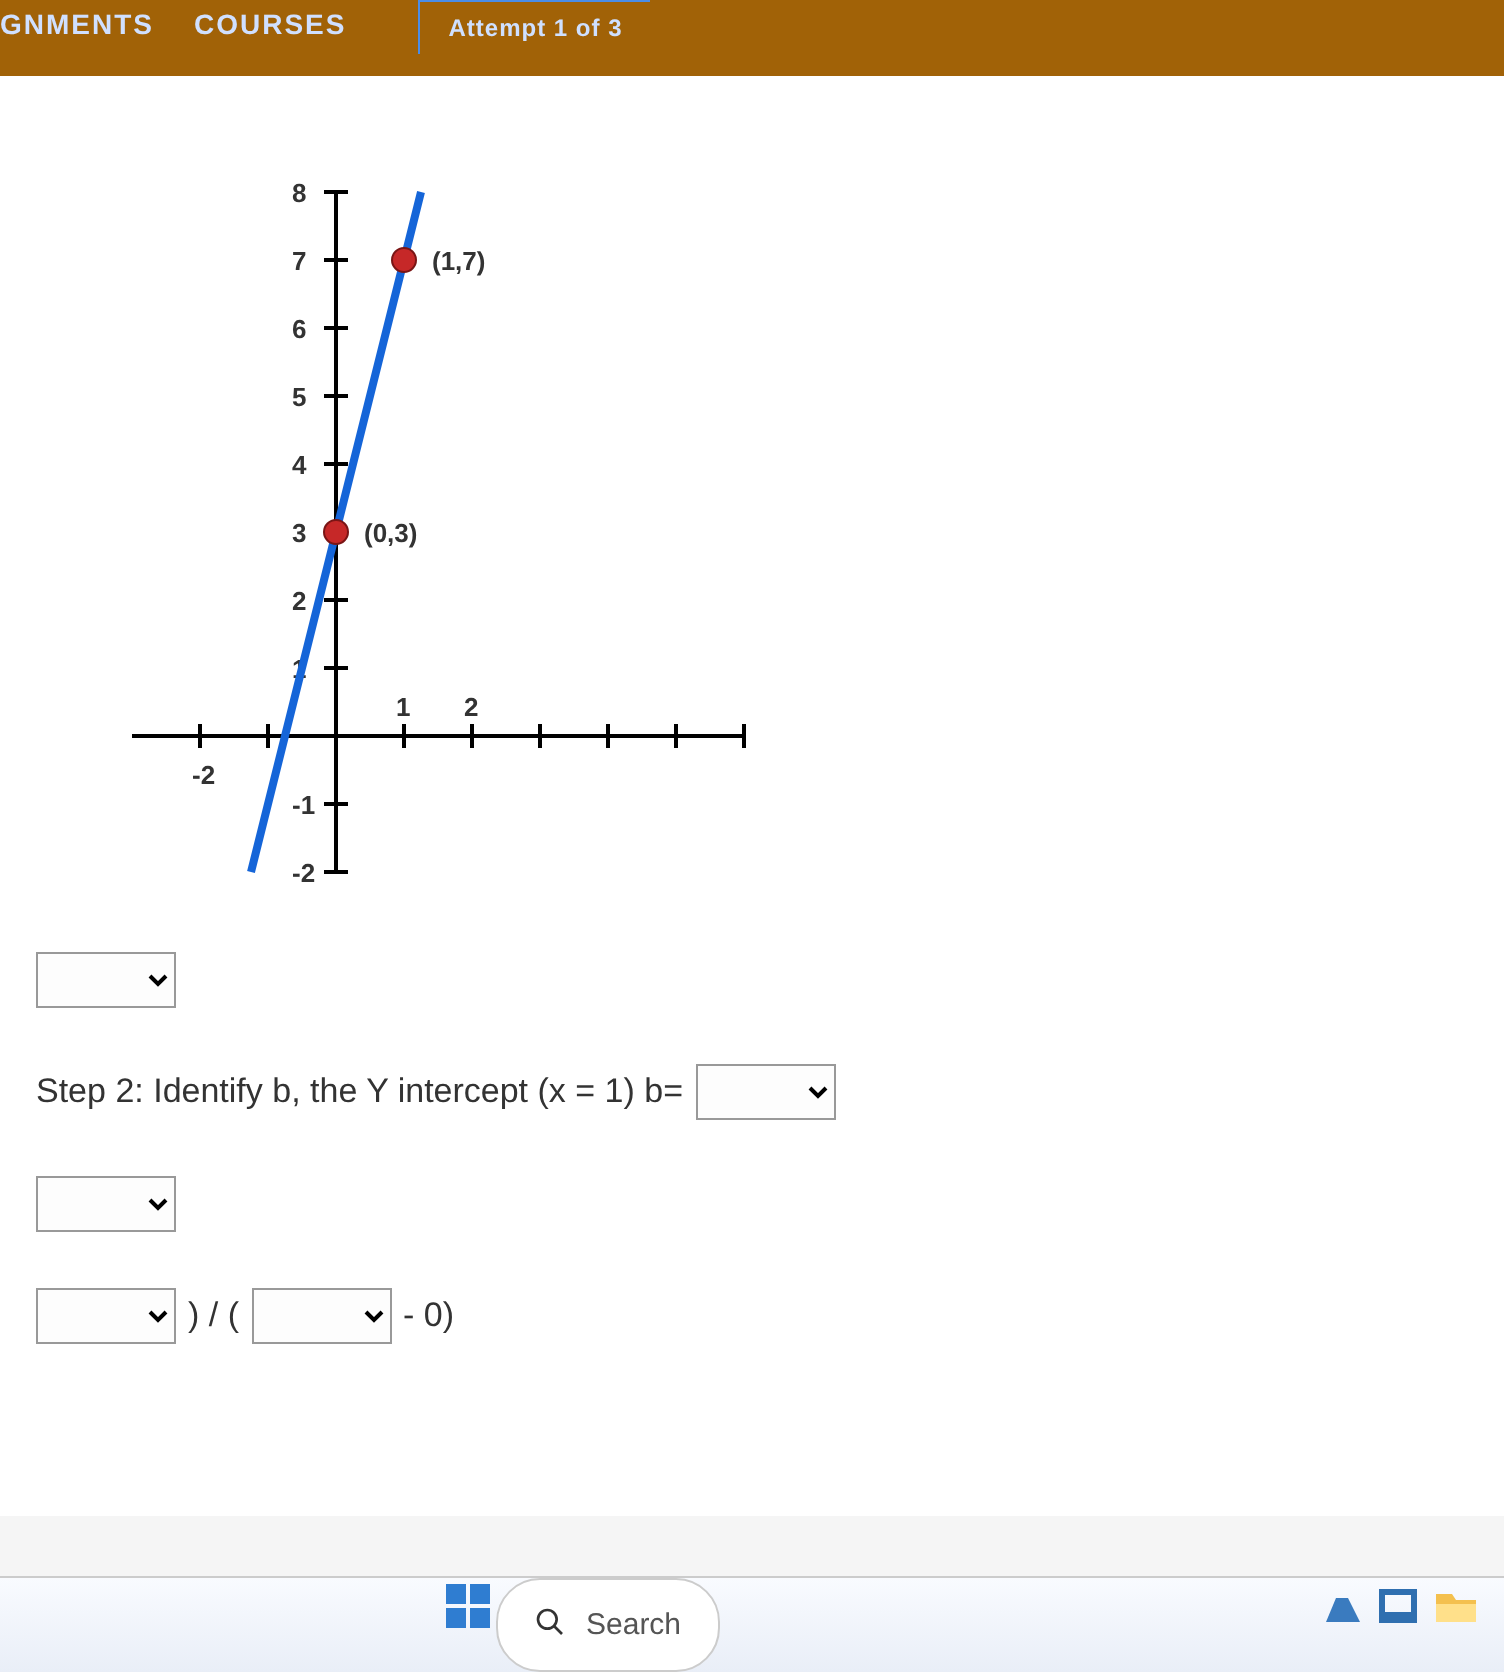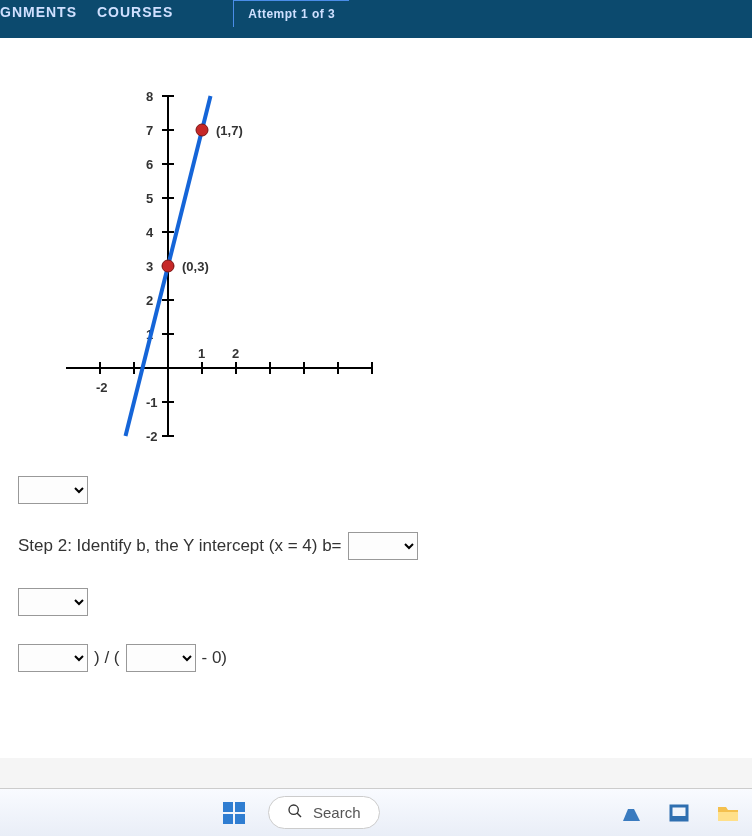--- a/index.html
+++ b/index.html
@@ -5,42 +5,42 @@
   * { box-sizing: border-box; margin: 0; padding: 0; }
   body {
     font-family: Arial, sans-serif;
     background: #f5f5f5;
     width: 752px;
     height: 836px;
     overflow: hidden;
     position: relative;
   }
   .top-nav {
-    background: #0c4a6e;
+    background: #a16207;
     color: #fff;
     height: 38px;
     display: flex;
     align-items: flex-start;
     padding: 0;
     font-weight: bold;
     font-size: 14px;
     letter-spacing: 1px;
   }
   .nav-item {
     padding: 4px 20px 0 0;
     color: #d0e0ff;
     cursor: pointer;
   }
   .attempt-box {
     color: #cfe0ff;
     font-size: 12px;
     padding: 6px 14px;
     border-top: 1px solid #4a8de8;
     border-left: 1px solid #4a8de8;
-    margin-left: 40px;
+    margin-left: 16px;
     letter-spacing: 0.5px;
   }
   .content {
     background: #fff;
     padding: 0 18px 10px 18px;
     min-height: 720px;
     position: relative;
   }
   .graph-area {
     position: relative;
@@ -72,22 +72,20 @@
   .dropdown.wide { min-width: 110px; }
   .taskbar {
     position: absolute;
     bottom: 0;
     left: 0;
     right: 0;
     height: 48px;
     background: linear-gradient(#f9fbff,#e9eef7);
     border-top: 1px solid #ccc;
     display: flex;
-    align-items: center;
-    gap: 20px;
     padding: 0 10px 0 220px;
   }
   .search-pill {
     display: flex;
     align-items: center;
     gap: 10px;
     background: #fff;
     border: 1px solid #ccc;
     border-radius: 22px;
     padding: 6px 18px;
@@ -152,21 +150,21 @@
         <circle cx="184" cy="92" r="6" fill="#c62828" stroke="#7a1515" stroke-width="1"></circle>
         <text x="198" y="97" class="tick-label">(1,7)</text>
       </svg>
   </div>
 
   <div class="step">
     <select class="dropdown"><option></option></select>
   </div>
 
   <div class="step">
-    <span>Step 2: Identify b, the Y intercept (x = 4) b=</span>
+    <span>Step 2: Identify b, the Y intercept (x = 1) b=</span>
     <select class="dropdown"><option></option></select>
   </div>
 
 
   <div class="step">
     <select class="dropdown"><option></option></select>
   </div>
 
   <div class="step">
     <select class="dropdown"><option></option></select>

